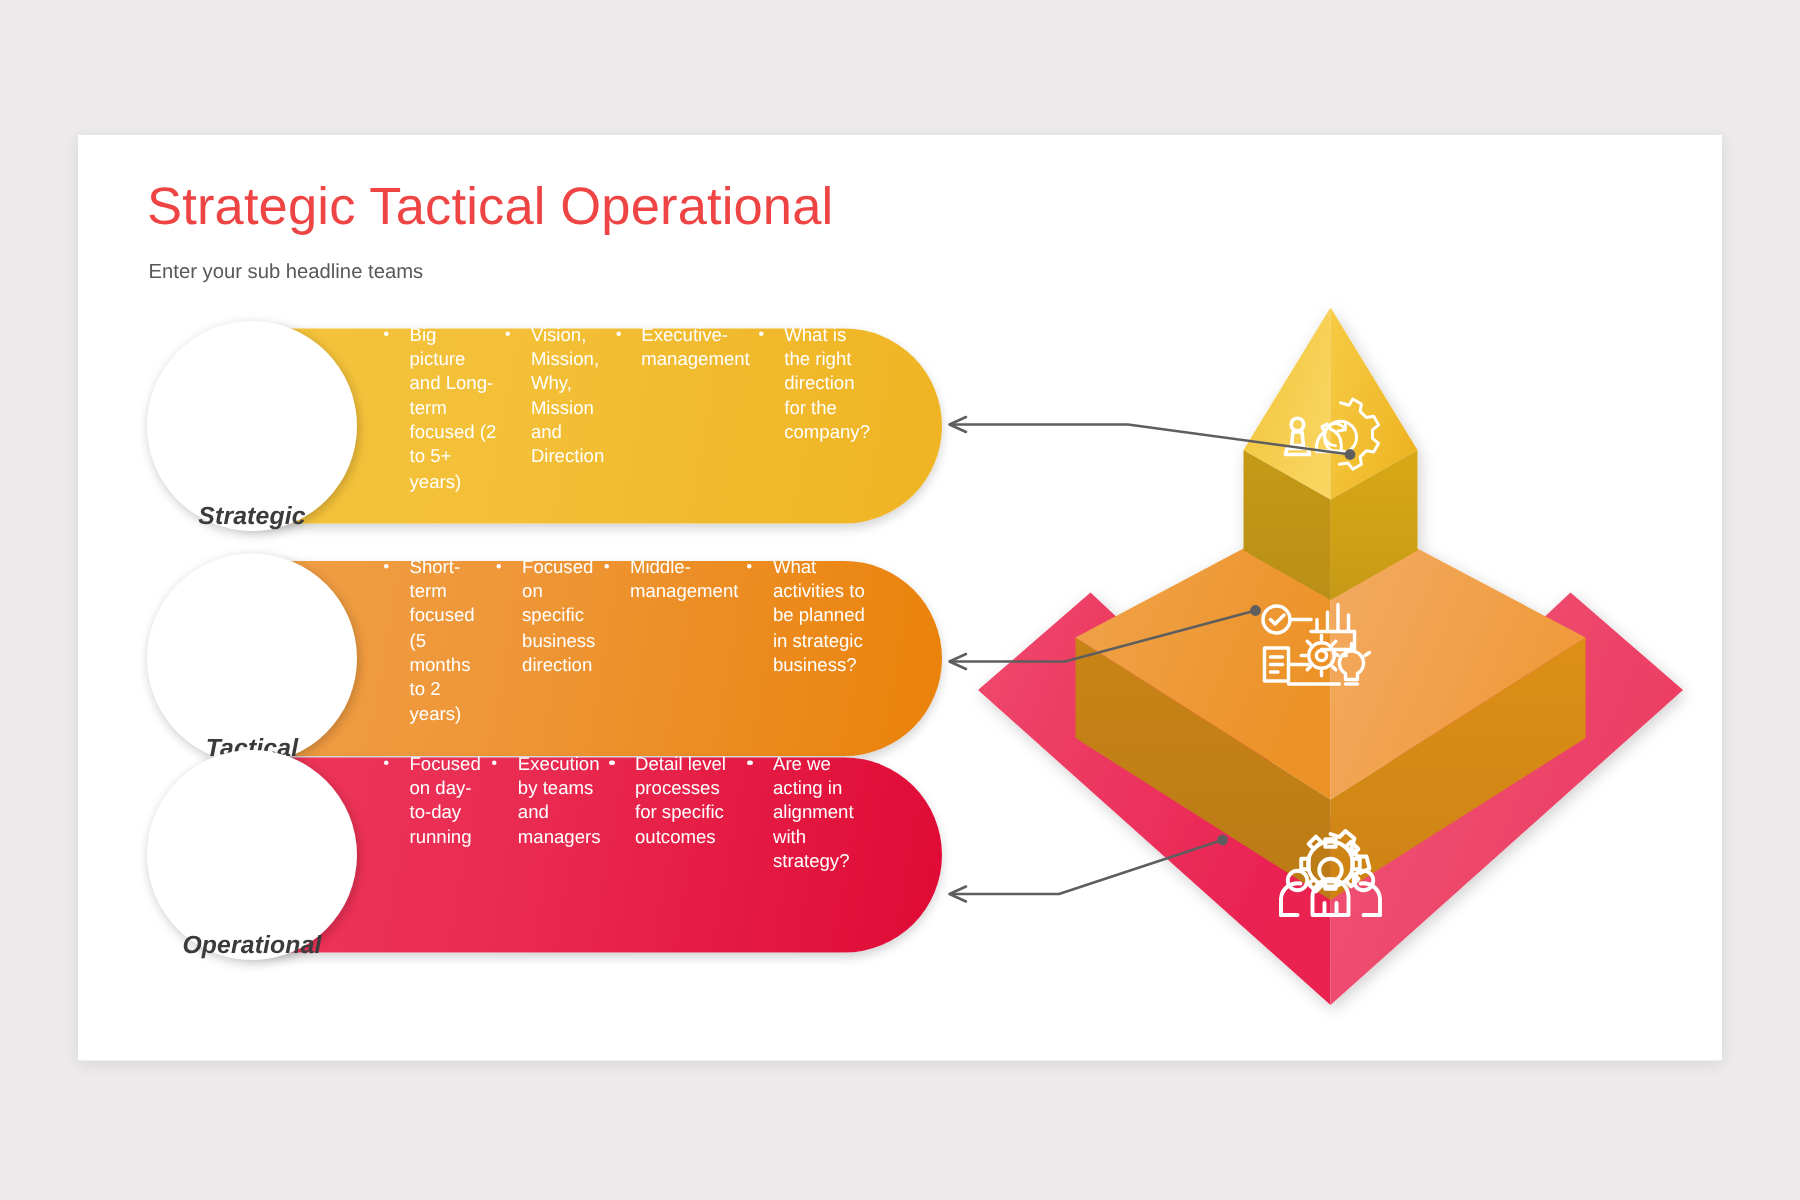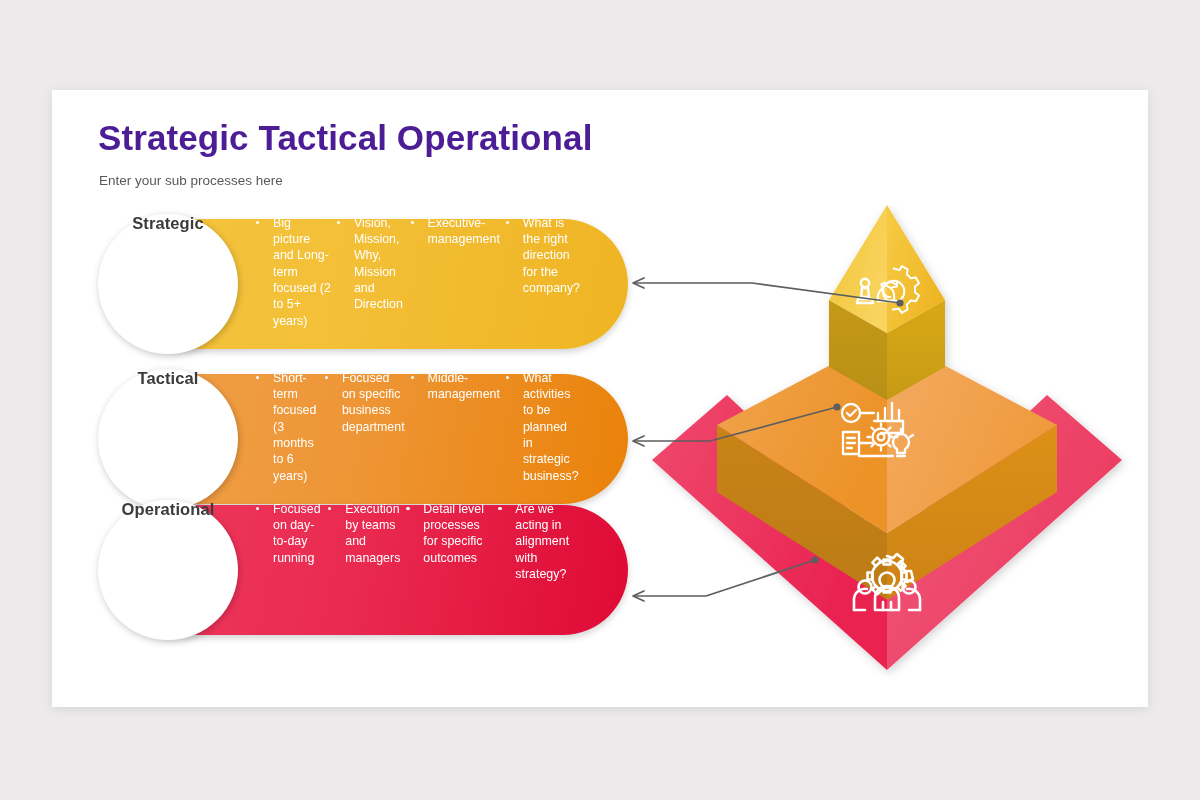--- a/index.html
+++ b/index.html
@@ -26,22 +26,22 @@
     background: #ffffff;
     box-shadow: 0 2px 10px rgba(0,0,0,0.09);
   }
 
   
   .page-title {
     position: absolute;
     left: 46px;
     top: 28px;
     font-size: 35px;
-    font-weight: 700;
-    color: #4c1d95;
+    font-weight: 400;
+    color: #ef4444;
     letter-spacing: 0.1px;
     white-space: nowrap;
   }
   .page-subtitle {
     position: absolute;
     left: 47px;
     top: 83px;
     font-size: 13.5px;
     font-weight: 400;
     color: #58595b;
@@ -82,23 +82,24 @@
   .pill-circle {
     position: absolute;
     left: 0px;
     top: 0px;
     width: 140px;
     height: 140px;
     border-radius: 50%;
     background: #ffffff;
     box-shadow: 1px 2px 7px rgba(0,0,0,0.22);
     display: flex;
-    align-items: flex-start;
+    align-items: flex-end;
     justify-content: center;
     z-index: 3;
+    font-style: italic;
   }
   .pill-circle span {
     font-size: 16.5px;
     font-weight: bold;
     color: #3b3b3d;
     letter-spacing: 0.1px;
   }
 
   .bullets {
     position: absolute;
@@ -148,21 +149,21 @@
     height: 617px;
     pointer-events: none;
   }
 </style>
 </head>
 <body>
 
 <div class="slide">
 
   <div class="page-title">Strategic Tactical Operational</div>
-  <div class="page-subtitle">Enter your sub processes here</div>
+  <div class="page-subtitle">Enter your sub headline teams</div>
 
   <div class="pyramid-wrap">
     <svg width="500" height="490" viewBox="0 0 500 490" xmlns="http://www.w3.org/2000/svg">
       <defs>
         <linearGradient id="topL" x1="0" y1="0" x2="1" y2="0.6">
           <stop offset="0" stop-color="#f0c537"></stop>
           <stop offset="1" stop-color="#f9d45f"></stop>
         </linearGradient>
         <linearGradient id="topR" x1="0" y1="0" x2="1" y2="0.6">
           <stop offset="0" stop-color="#f6cb44"></stop>
@@ -321,22 +322,22 @@
         <div class="bullet">What is the right direction for the company?</div>
       </div>
       <div class="pill-circle">
         <span>Strategic</span>
       </div>
     </div>
 
     <div class="card-row r1">
       <div class="pill"></div>
       <div class="bullets">
-        <div class="bullet">Short-term focused (3 months to 6 years)</div>
-        <div class="bullet">Focused on specific business department</div>
+        <div class="bullet">Short-term focused (5 months to 2 years)</div>
+        <div class="bullet">Focused on specific business direction</div>
         <div class="bullet">Middle-management</div>
         <div class="bullet">What activities to be planned in strategic business?</div>
       </div>
       <div class="pill-circle">
         <span>Tactical</span>
       </div>
     </div>
 
     <div class="card-row r2">
       <div class="pill"></div>

